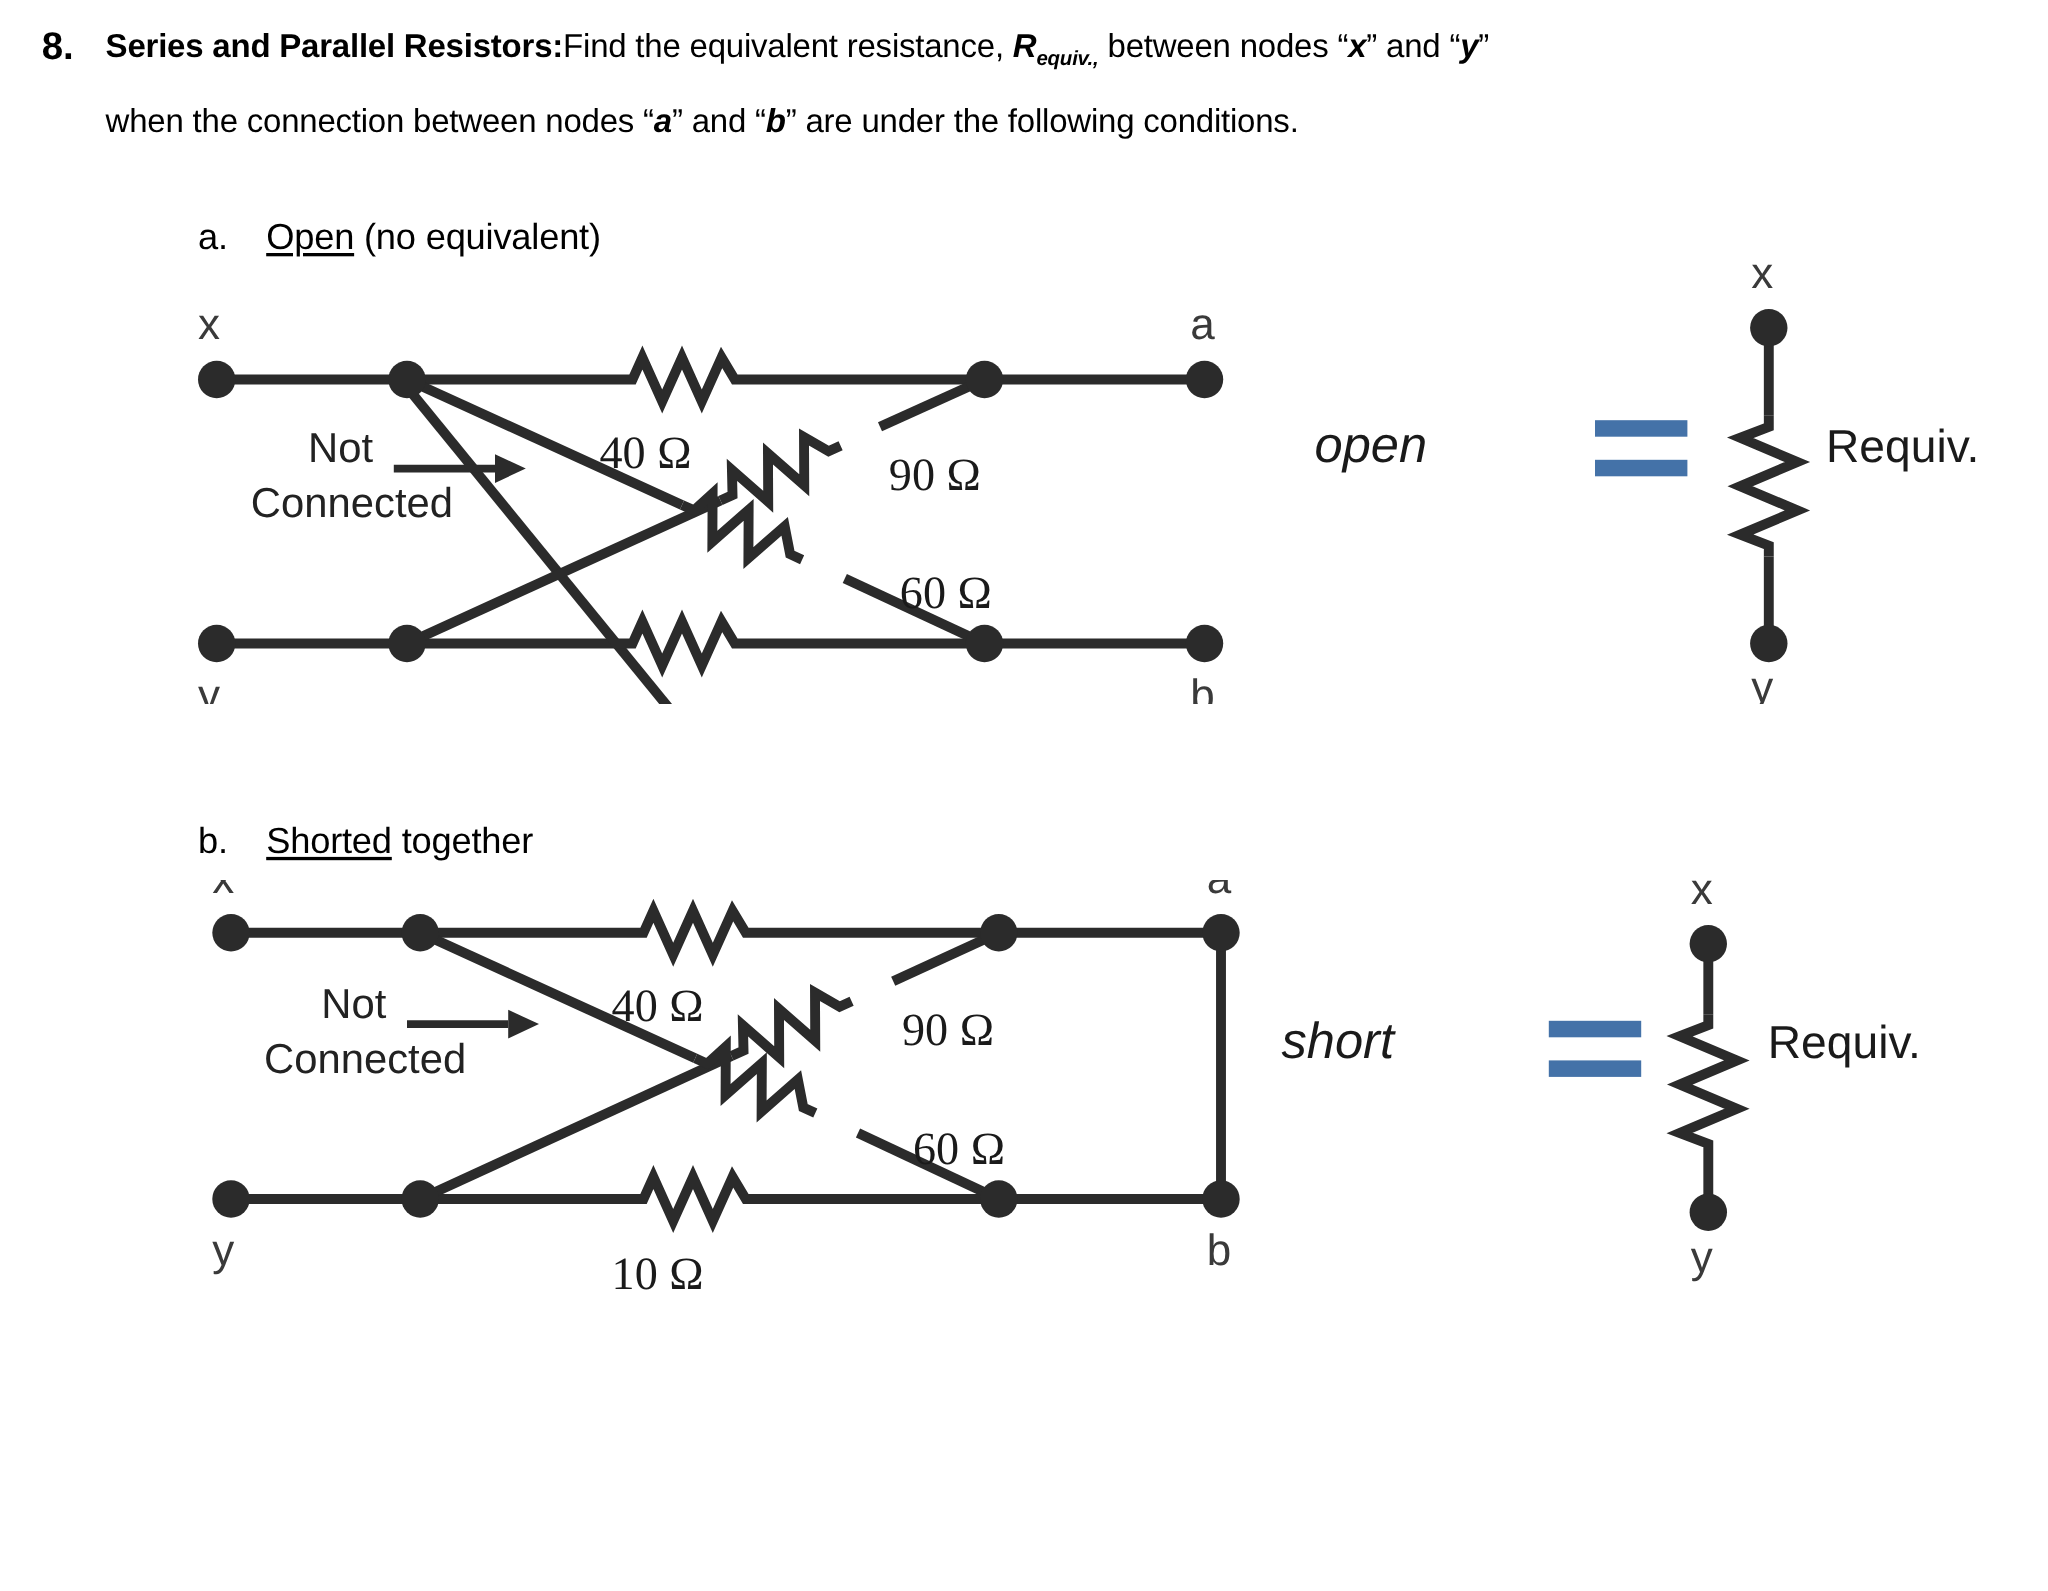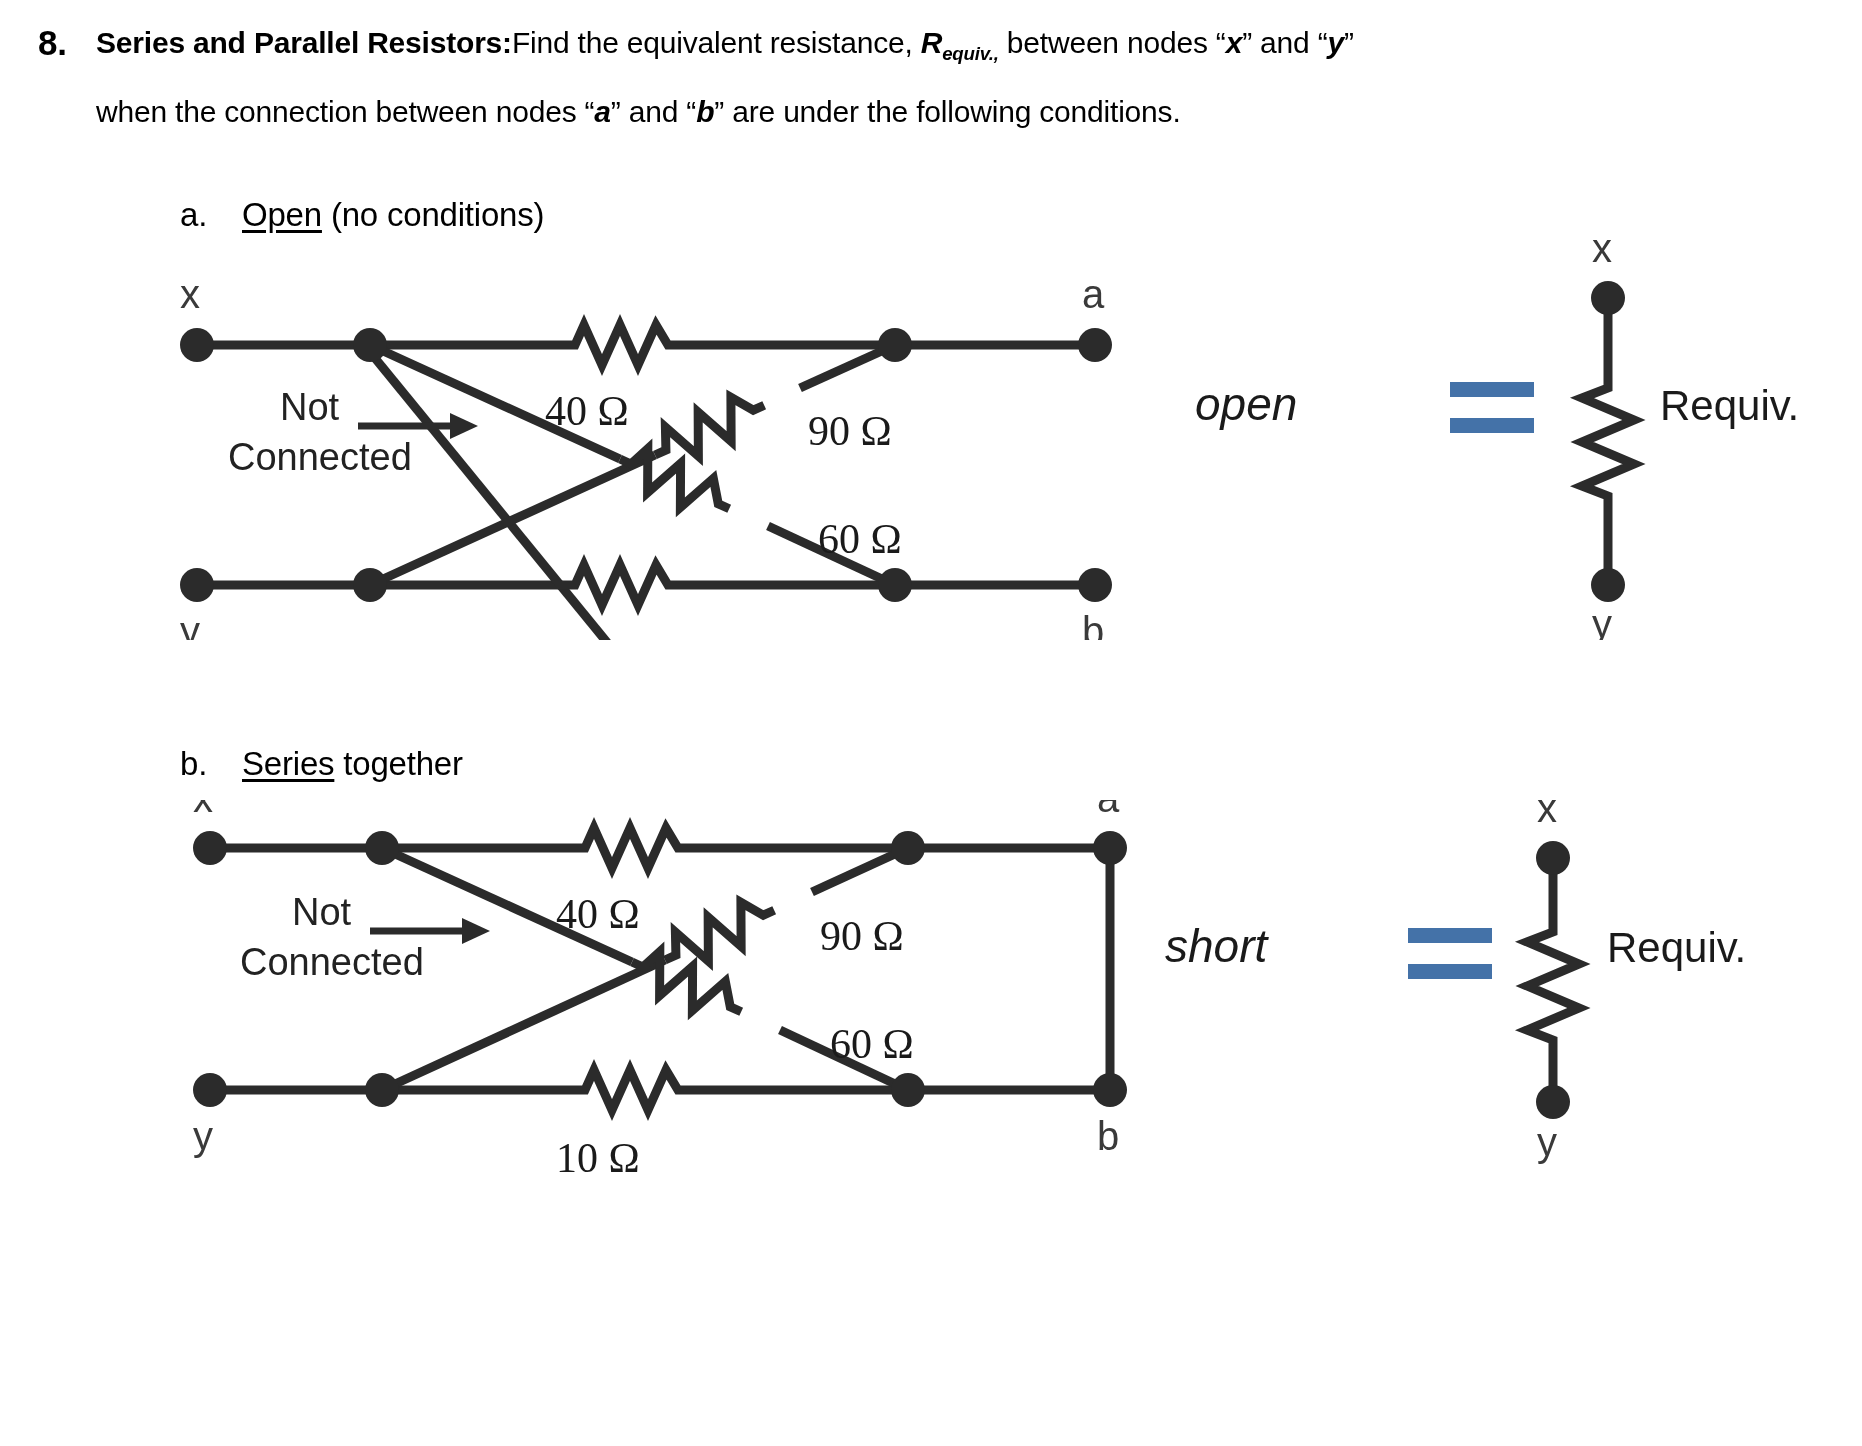--- a/index.html
+++ b/index.html
@@ -75,21 +75,21 @@
 
 <div id="question-block">
   <div class="q-row">
     <div class="q-number">8.</div>
     <div class="q-text"><b>Series and Parallel Resistors:</b><span>Find the equivalent resistance, </span><span class="bi">R</span><span class="sub">equiv.,</span><span> between nodes “</span><span class="bi">x</span><span>” and “</span><span class="bi">y</span><span>”</span><br><span>when the connection between nodes “</span><span class="bi">a</span><span>” and “</span><span class="bi">b</span><span>” are under the following conditions.</span></div>
   </div>
 </div>
 
 <div class="part-heading" style="left:180px; top:196px;">
   <span class="part-letter">a.</span>
-  <span><span class="part-underline">Open</span><span> (no conditions)</span></span>
+  <span><span class="part-underline">Open</span><span> (no equivalent)</span></span>
 </div>
 
 <div class="diagram" style="top:240px;">
 <svg width="1862" height="400" viewBox="0 0 1862 400" xmlns="http://www.w3.org/2000/svg">
   <g fill="none" stroke="#2b2b2b" stroke-width="9" stroke-linecap="butt">
 
     <line x1="197" y1="105" x2="560" y2="105"></line>
     <line x1="680" y1="105" x2="1095" y2="105"></line>
 
     <line x1="197" y1="345" x2="560" y2="345"></line>
@@ -166,21 +166,21 @@
     <circle cx="1608" cy="345" r="17" fill="#2b2b2b"></circle>
   </g>
   <text x="1592" y="22" font-family="Liberation Sans, sans-serif" font-size="40" fill="#3a3a3a">x</text>
   <text x="1592" y="398" font-family="Liberation Sans, sans-serif" font-size="40" fill="#3a3a3a">y</text>
   <text x="1660" y="180" font-family="Liberation Sans, sans-serif" font-size="42" fill="#1a1a1a">Requiv.</text>
 </svg>
 </div>
 
 <div class="part-heading" style="left:180px; top:745px;">
   <span class="part-letter">b.</span>
-  <span><span class="part-underline">Series</span><span> together</span></span>
+  <span><span class="part-underline">Shorted</span><span> together</span></span>
 </div>
 
 <div class="diagram" style="top:800px;">
 <svg width="1862" height="400" viewBox="0 0 1862 400" xmlns="http://www.w3.org/2000/svg">
   <g fill="none" stroke="#2b2b2b" stroke-width="9" stroke-linecap="butt">
     <line x1="210" y1="48" x2="570" y2="48"></line>
     <line x1="690" y1="48" x2="1110" y2="48"></line>
     <line x1="210" y1="290" x2="570" y2="290"></line>
     <line x1="690" y1="290" x2="1110" y2="290"></line>
 

